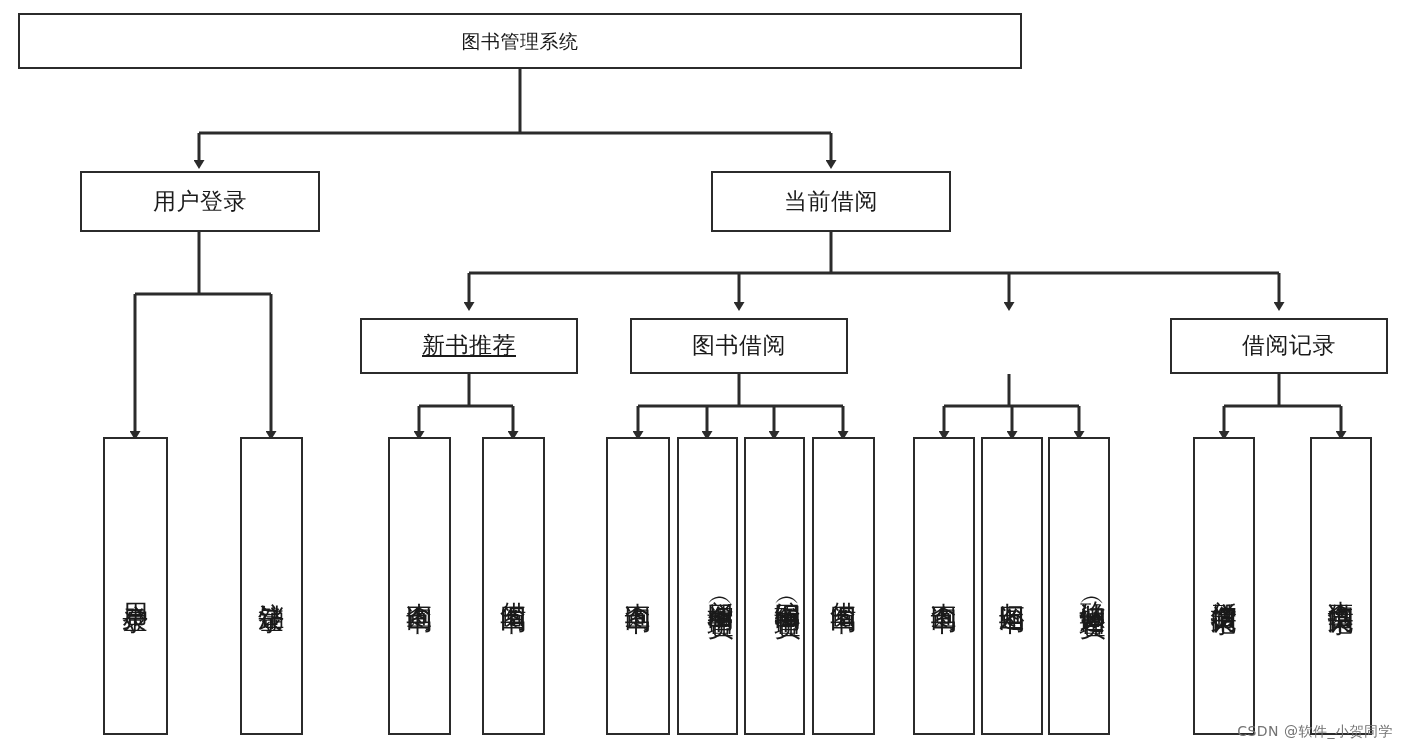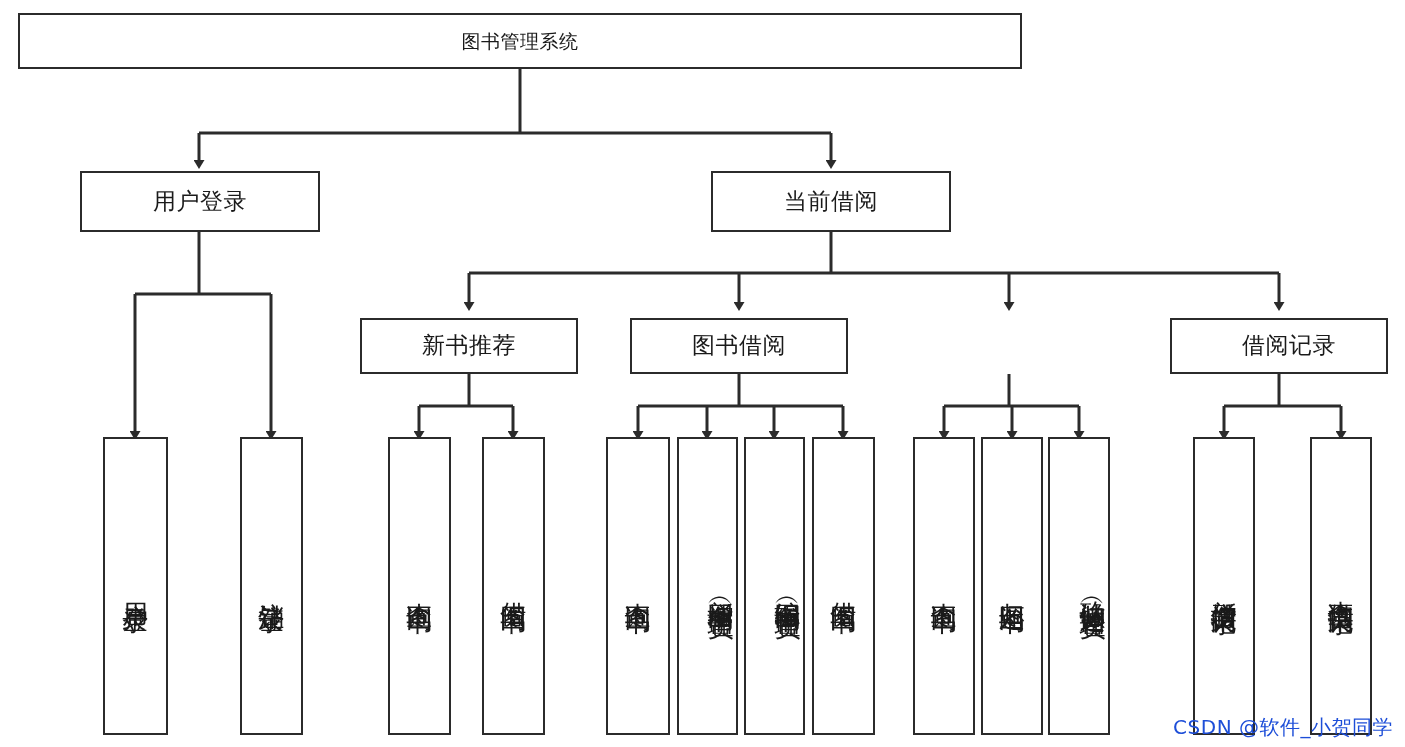--- a/index.html
+++ b/index.html
@@ -60,22 +60,22 @@
   .vtext {
     writing-mode: vertical-rl;
     text-orientation: upright;
     display: block;
     white-space: nowrap;
   }
   .watermark {
     position: absolute;
     right: 12px;
     bottom: 6px;
-    font-size: 20px;
-    color: #1d4ed8;
+    font-size: 14px;
+    color: #737373;
     letter-spacing: 0.5px;
     white-space: nowrap;
     pointer-events: none;
   }
 </style>
 </head>
 <body>
 
 <div id="canvas">
 
@@ -134,21 +134,21 @@
     <span>图书管理系统</span>
   </div>
 
   <div class="node node-h" style="left:80px; top:171px; width:240px; height:61px;">
     <span>用户登录</span>
   </div>
   <div class="node node-h" style="left:711px; top:171px; width:240px; height:61px;">
     <span>当前借阅</span>
   </div>
 
-  <div class="node node-h" style="left:360px; top:318px; width:218px; height:56px;">
+  <div class="node node-h" style="left:360px; top:318px; width:218px; height:56px;text-decoration:underline;">
     <span>新书推荐</span>
   </div>
   <div class="node node-h" style="left:630px; top:318px; width:218px; height:56px;">
     <span>图书借阅</span>
   </div>
   <div class="node node-h" style="left:1170px; top:318px; width:218px; height:56px;padding-left:20px;">
     <span>借阅记录</span>
   </div>
 
   <div class="node node-v center-v" style="left:103px; top:437px; width:65px; height:298px;">

